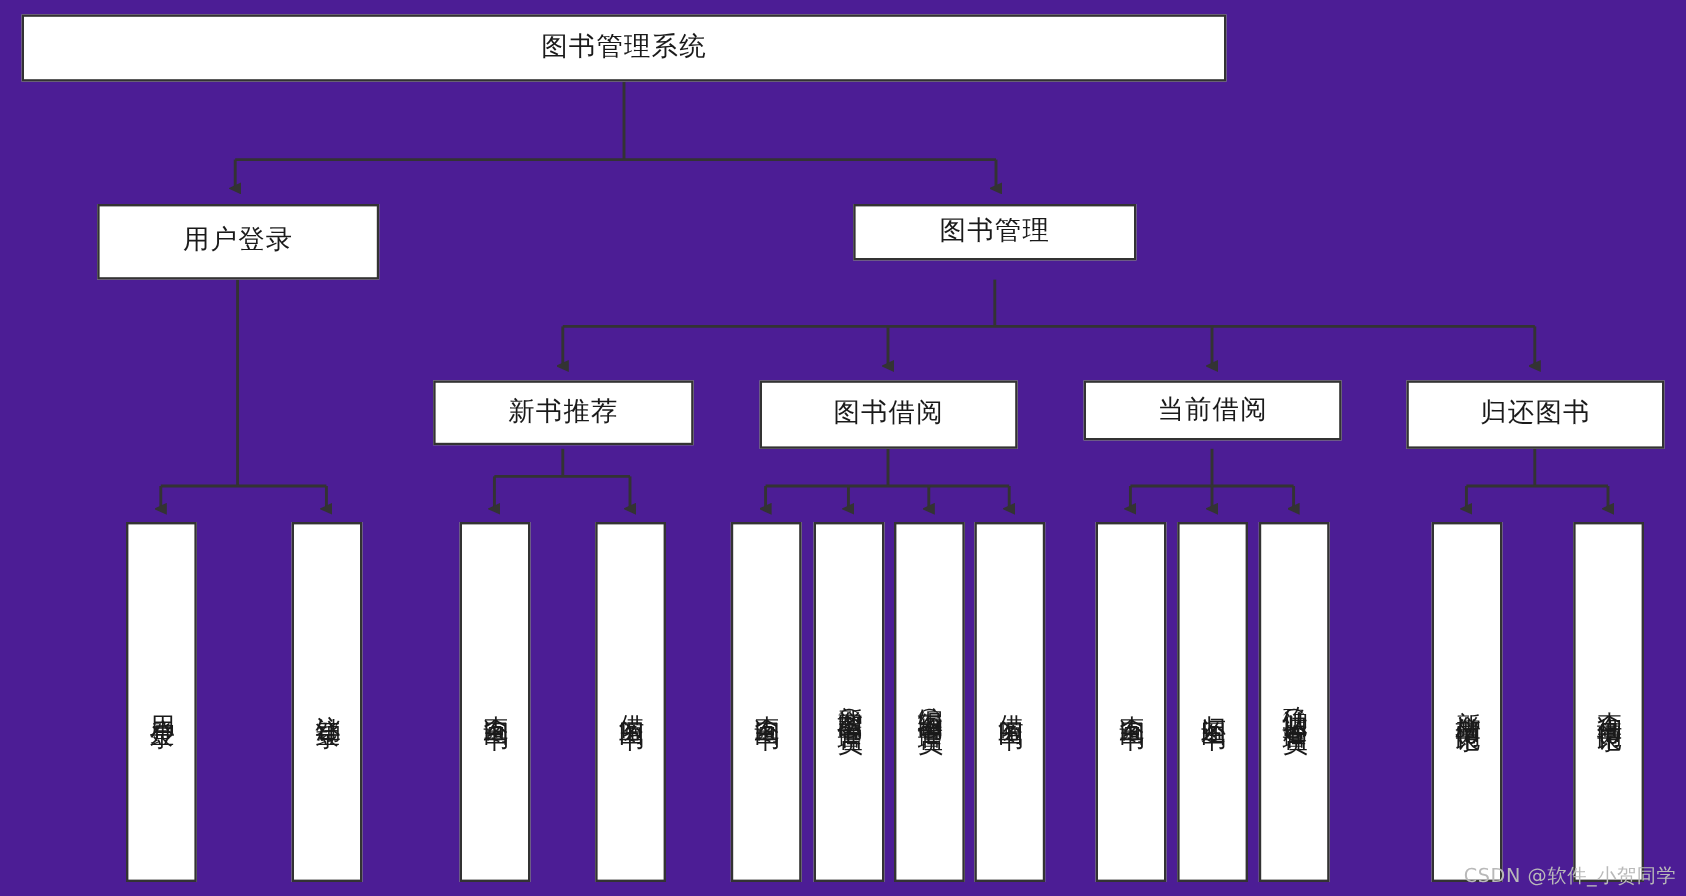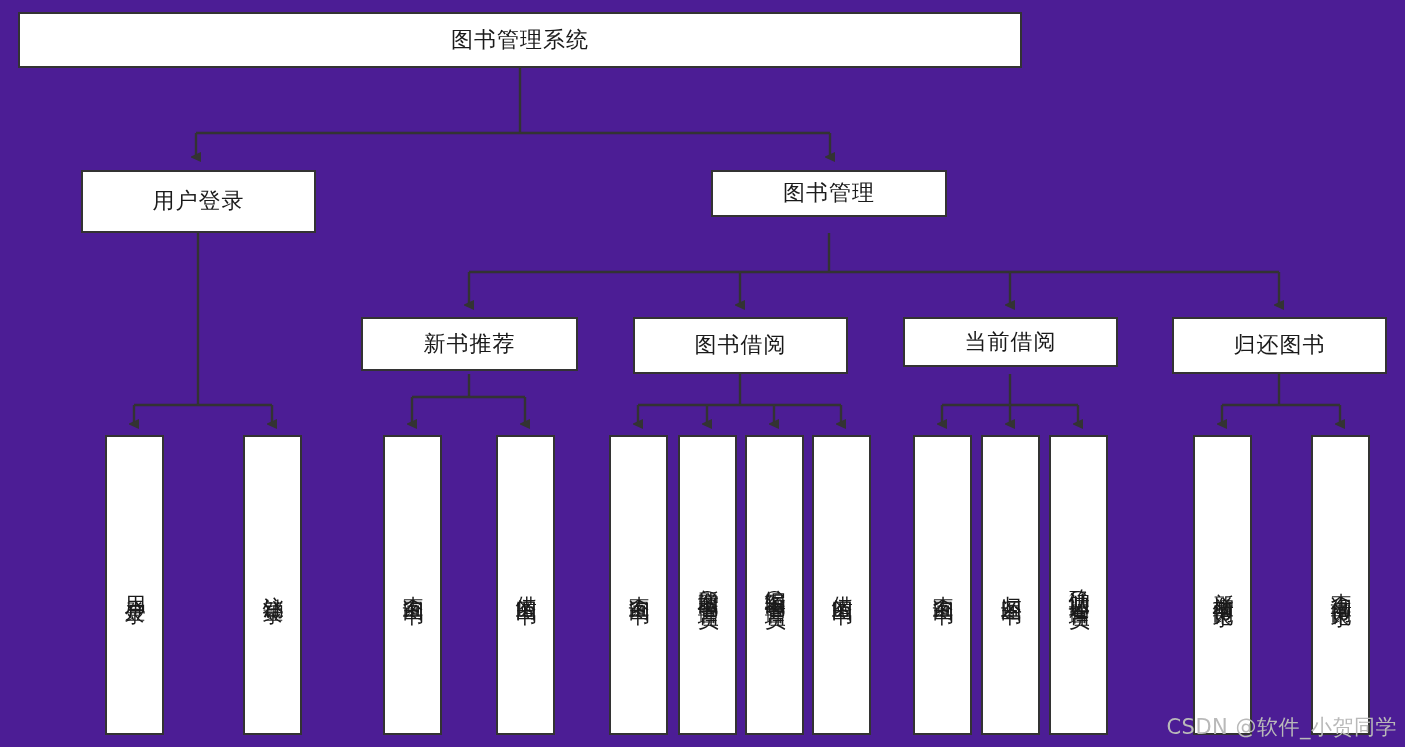--- a/index.html
+++ b/index.html
@@ -52,21 +52,21 @@
     text-align: center;
   }
   .node .label {
     display: block;
     white-space: nowrap;
   }
   #watermark {
     position: absolute;
     right: 8px;
     bottom: 6px;
-    font-size: 21px;
+    font-size: 16px;
     color: #b9b9b9;
     letter-spacing: 0.5px;
     white-space: nowrap;
     user-select: none;
   }
 </style>
 </head>
 <body>
 
 <div id="diagram-root">

